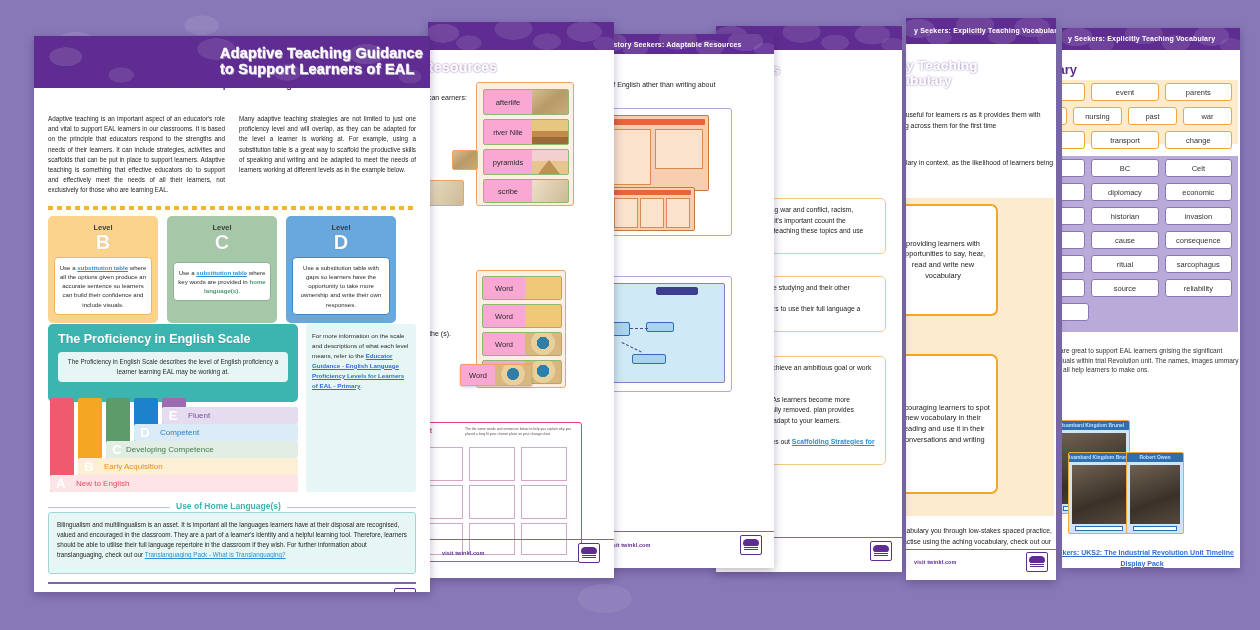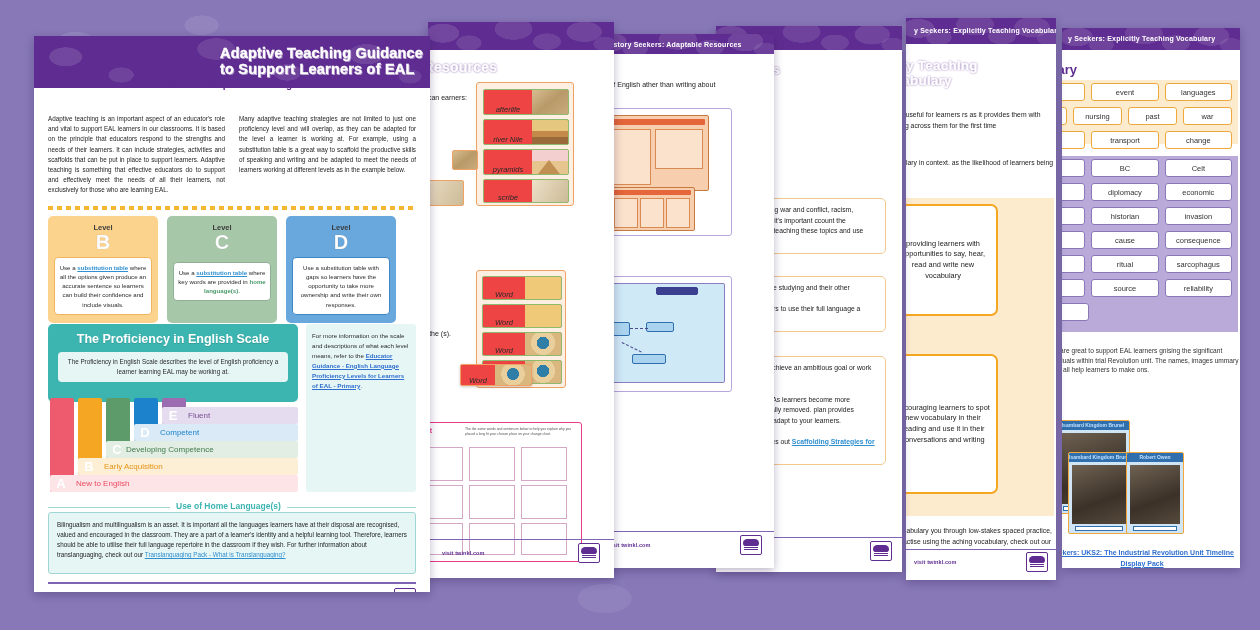--- a/index.html
+++ b/index.html
@@ -173,22 +173,22 @@
   
   #sheet2 { left: 428px; top: 22px; width: 186px; height: 556px; }
   #sheet2 .sheet-band{ height: 28px; }
   #sheet2 .sheet-title{ left:-42px; top:38px; font-size:14px; width:240px; }
   .s2-text{ position:absolute; left:-58px; width:130px; font-size:7px; color:#222;
     line-height:1.6; }
   .s2-panel{
     position:absolute; background:#fdf0e2; border:1.6px solid #f0a265; border-radius:3px;
   }
   .wcard{
-    position:absolute; background:#ef4444; border:1.4px solid #8fb96e; border-radius:2px;
-    display:flex; align-items:flex-end; overflow:hidden;font-style:italic;
+    position:absolute; background:#f9a8d4; border:1.4px solid #8fb96e; border-radius:2px;
+    display:flex; align-items:center; overflow:hidden;
   }
   .wcard .wlabel{ flex:1; text-align:center; font-size:7.5px; color:#2a2a2a; }
   .wcard .wpic{ width:36px; height:100%; }
   .pic-hieroglyph{ background:linear-gradient(140deg,#d8bd92,#b89a68 50%,#c9ab7d); }
   .pic-nile{ background:linear-gradient(180deg,#e5c77f 0 45%,#c38a4a 45% 70%,#9a6a3a 70%); }
   .pic-pyramid{ background:
      linear-gradient(180deg,#f3d0cf 0 45%,#e7c58f 45%),
      #e7c58f; position:relative; }
   .pic-pyramid::after{ content:""; position:absolute; left:6px; bottom:0;
      border-left:11px solid transparent; border-right:11px solid transparent;
@@ -257,21 +257,21 @@
   }
   .lvl.b .lcard{ border:1px solid #f0b45d; }
   .lvl.c .lcard{ border:1px solid #8fb096; }
   .lvl.d .lcard{ border:1px solid #3f86c4; }
   .lk-blue{ color:#2f8fd0; text-decoration:underline; font-weight:bold; }
   .lk-green{ color:#4a9a6a; font-weight:bold; }
 
   .pes{
     position:absolute; background:#3cb4b0; border-radius:5px; padding:8px 10px 10px;
   }
-  .pes h3{ color:#fff; font-size:12.5px; font-weight:bold; text-align:center;
+  .pes h3{ color:#fff; font-size:12.5px; font-weight:bold; text-align:left;
     text-shadow:0 1px 0 rgba(0,0,0,.12); }
   .pes .pesbox{
     margin-top:6px; background:#e6f6f5; border-radius:4px; padding:5px 7px;
     font-size:6.3px; color:#2a2a2a; text-align:center; line-height:1.55;
   }
   .scale{ position:absolute; }
   .sbar{ position:absolute; border-radius:2px; }
   .sband{ position:absolute; height:17px; border-radius:2px; }
   .sbadge{
     position:absolute; width:18px; text-align:center; font-size:13px;
@@ -304,21 +304,21 @@
     <div class="sheet-band">
       <div class="band-pattern"></div>
       <div class="sheet-runhead" style="left:6px; top:7px;">y Seekers: Explicitly Teaching Vocabulary</div>
     </div>
     <div class="voc-title">ulary</div>
 
     <div class="voc-panel cream" style="top:52px; height:64px;">
       <div class="voc-row">
         <div class="voc-chip">ure</div>
         <div class="voc-chip">event</div>
-        <div class="voc-chip">languages</div>
+        <div class="voc-chip">parents</div>
       </div>
       <div class="voc-row">
         <div class="voc-chip">line</div>
         <div class="voc-chip">nursing</div>
         <div class="voc-chip">past</div>
         <div class="voc-chip">war</div>
       </div>
       <div class="voc-row">
         <div class="voc-chip">cant</div>
         <div class="voc-chip">transport</div>

